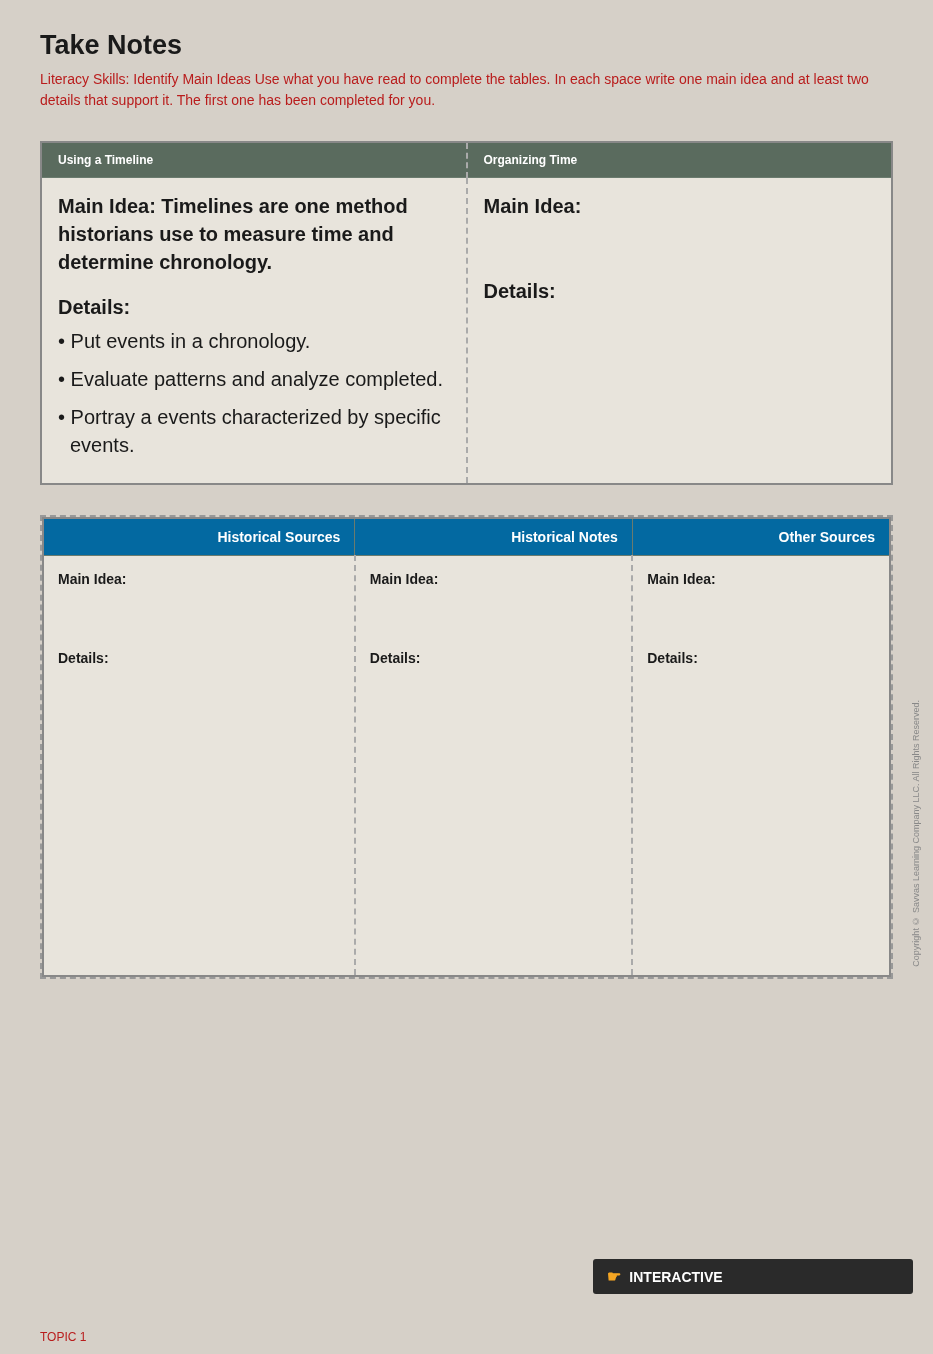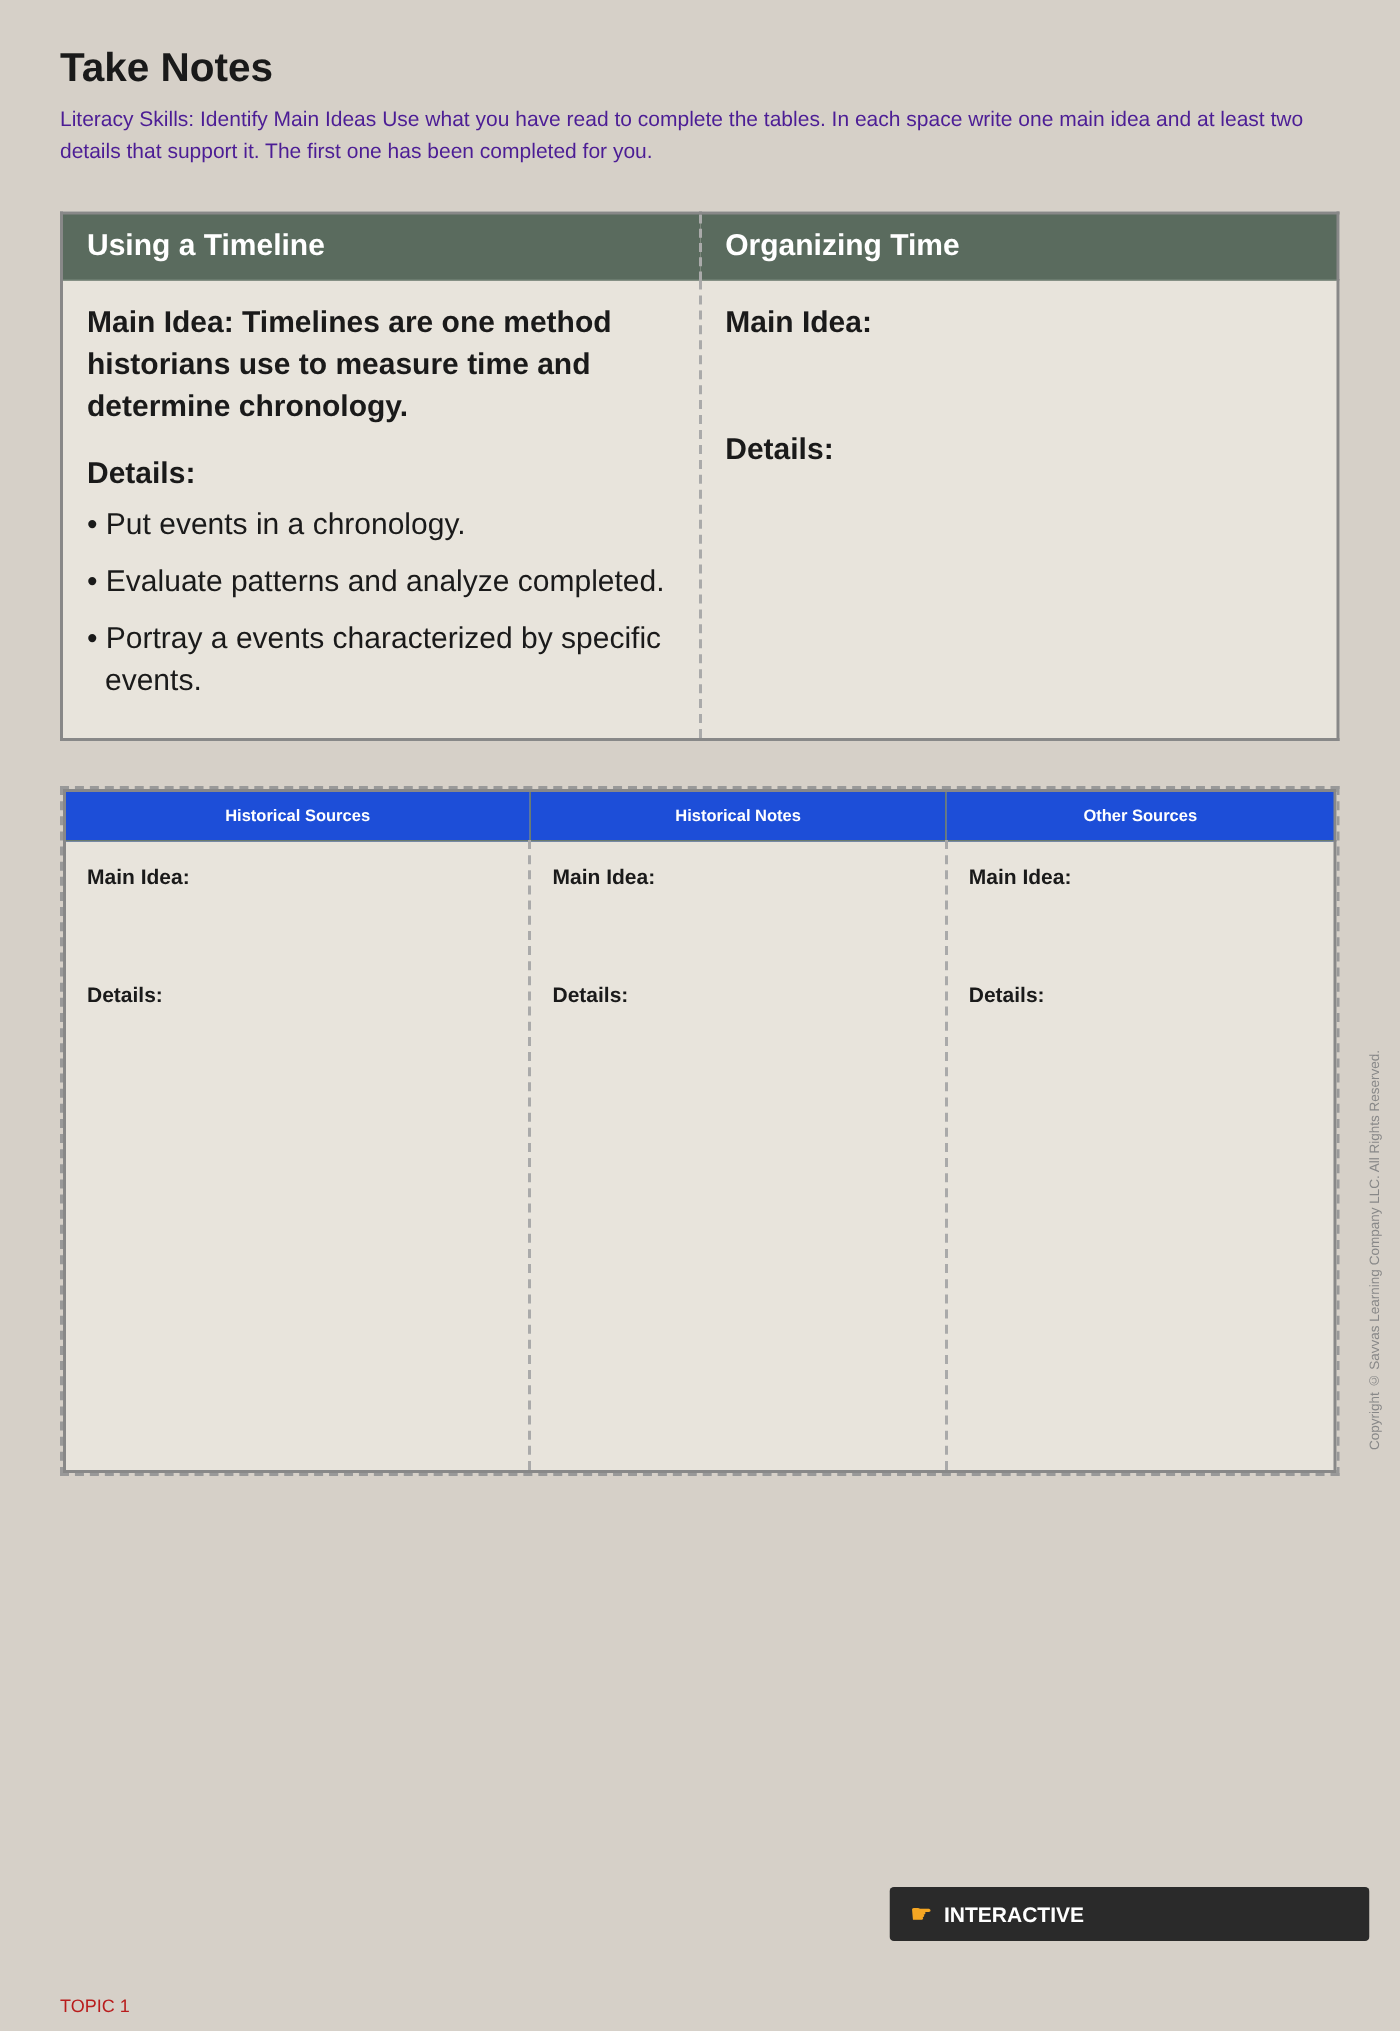--- a/index.html
+++ b/index.html
@@ -20,42 +20,42 @@
     .page-title {
       font-size: 27px;
       font-weight: bold;
       color: #1a1a1a;
       margin-bottom: 8px;
       font-family: 'Arial Black', Arial, sans-serif;
     }
 
     .instructions {
       font-size: 14px;
-      color: #4c1d95;
+      color: #b91c1c;
       line-height: 1.5;
       margin-bottom: 30px;
       font-family: Arial, sans-serif;
     }
 
     
     .table-section {
       margin-bottom: 30px;
     }
 
     .two-col-table {
       width: 100%;
       border-collapse: collapse;
       border: 2px solid #888;
       background: #e8e4dc;
     }
 
     .two-col-table thead tr th {
       background-color: #5a6b5e;
       color: white;
-      font-size: 20px;
+      font-size: 12px;
       font-weight: bold;
       padding: 10px 16px;
       text-align: left;
       font-family: Arial, sans-serif;
       border: 1px solid #6a7b6e;
     }
 
     .two-col-table tbody tr td {
       vertical-align: top;
       padding: 14px 16px;
@@ -95,26 +95,26 @@
 
     
     .three-col-table {
       width: 100%;
       border-collapse: collapse;
       background: #e8e4dc;
       border: 2px solid #888;
     }
 
     .three-col-table thead tr th {
-      background-color: #1d4ed8;
+      background-color: #0369a1;
       color: white;
-      font-size: 11px;
+      font-size: 14px;
       font-weight: bold;
       padding: 10px 14px;
-      text-align: center;
+      text-align: right;
       font-family: Arial, sans-serif;
       border: 1px solid #6a7b6e;
     }
 
     .three-col-table tbody tr td {
       vertical-align: top;
       padding: 14px 14px;
       font-size: 14px;
       color: #1a1a1a;
       font-family: Arial, sans-serif;

